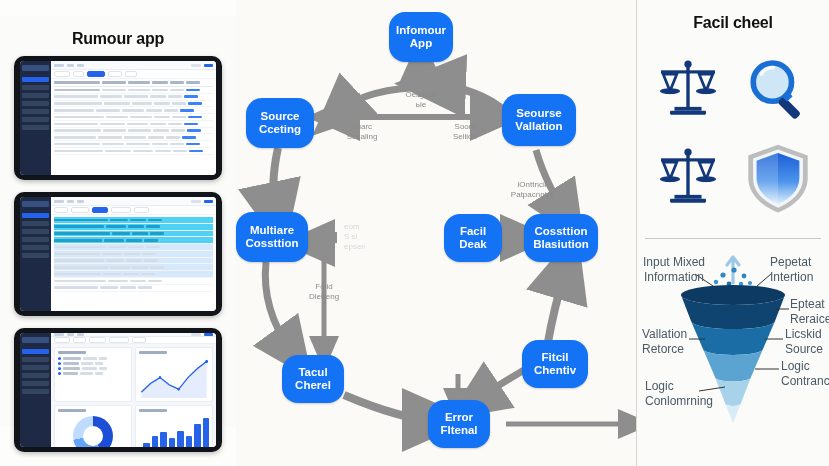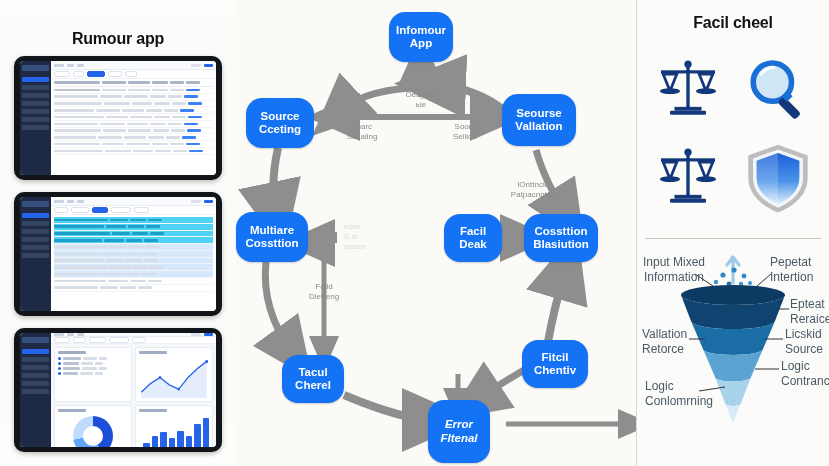--- a/index.html
+++ b/index.html
@@ -525,21 +525,21 @@
     <div class="node" style="left:286px; top:340px; width:66px; height:48px;">
       <span>Fitcil</span>
       <span>Chentiv</span>
     </div>
 
     <div class="node" style="left:46px; top:355px; width:62px; height:48px;">
       <span>Tacul</span>
       <span>Cherel</span>
     </div>
 
-    <div class="node" style="left:192px; top:400px; width:62px; height:63px;font-style:italic;">
+    <div class="node" style="left:192px; top:400px; width:62px; height:48px;">
       <span>Error</span>
       <span>Fltenal</span>
     </div>
 
     <div class="edge-label" style="left:150px; top:90px; width:70px;">
       <div>Oeliginal</div>
       <div>ьie</div>
     </div>
 
     <div class="edge-label" style="left:95px; top:122px; width:62px;">

